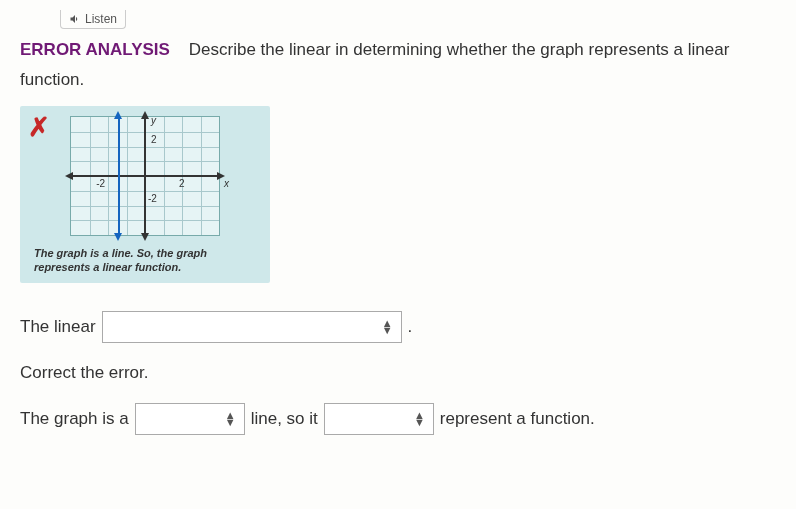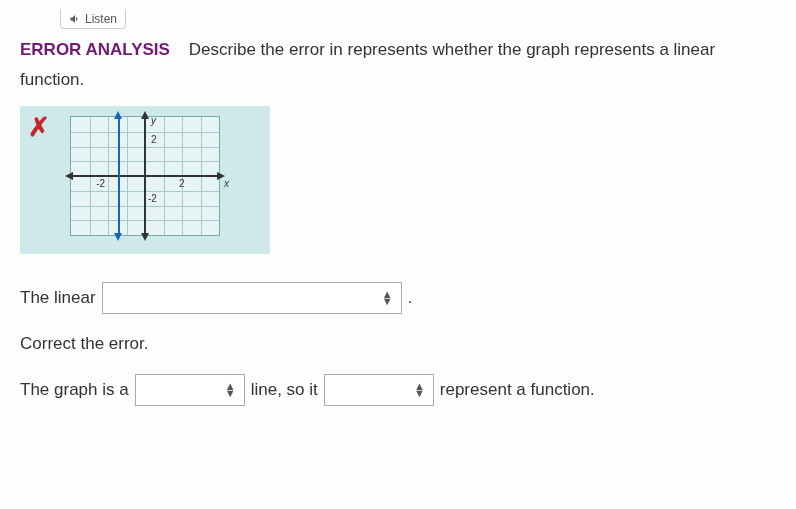--- a/index.html
+++ b/index.html
@@ -138,21 +138,21 @@
 <div class="listen-btn">
   <svg width="12" height="12" viewBox="0 0 24 24">
       <path fill="#555" d="M3 9v6h4l5 5V4L7 9H3zm13.5 3a4.5 4.5 0 0 0-2.5-4v8a4.5 4.5 0 0 0 2.5-4z"></path>
     </svg>
   <span>Listen</span>
 </div>
 
 <div class="prompt-line">
   <span class="heading">ERROR ANALYSIS</span>
   <span>&nbsp;&nbsp;</span>
-  <span>Describe the error in represents whether the graph represents a linear</span>
+  <span>Describe the linear in determining whether the graph represents a linear</span>
 </div>
 <div class="prompt-line">function.</div>
 
 <div class="card">
   <div class="x-mark">✗</div>
   <div class="graph-area">
     <div class="grid-line-v" style="left:12.5%"></div>
       <div class="grid-line-v" style="left:25%"></div>
       <div class="grid-line-v" style="left:37.5%"></div>
       <div class="grid-line-v" style="left:62.5%"></div>
@@ -173,20 +173,21 @@
     <div class="plot-line"></div>
     <div class="plot-arrow-up"></div>
       <div class="plot-arrow-down"></div>
     <span class="axis-label" style="top:-2px; left:54%;">y</span>
     <span class="axis-label" style="top:52%; right:-10px;">x</span>
     <span class="tick-label" style="top:14%; left:54%;">2</span>
     <span class="tick-label" style="top:64%; left:52%;">-2</span>
     <span class="tick-label" style="top:52%; left:17%;">-2</span>
     <span class="tick-label" style="top:52%; left:73%;">2</span>
   </div>
+  <div class="caption">The graph is a line. So, the graph represents a linear function.</div>
 </div>
 
 <div class="answer-row">
   <span>The linear</span>
   <div class="dropdown wide">
     <div class="chevrons">
         <span>▲</span>
         <span>▼</span>
       </div>
   </div>

